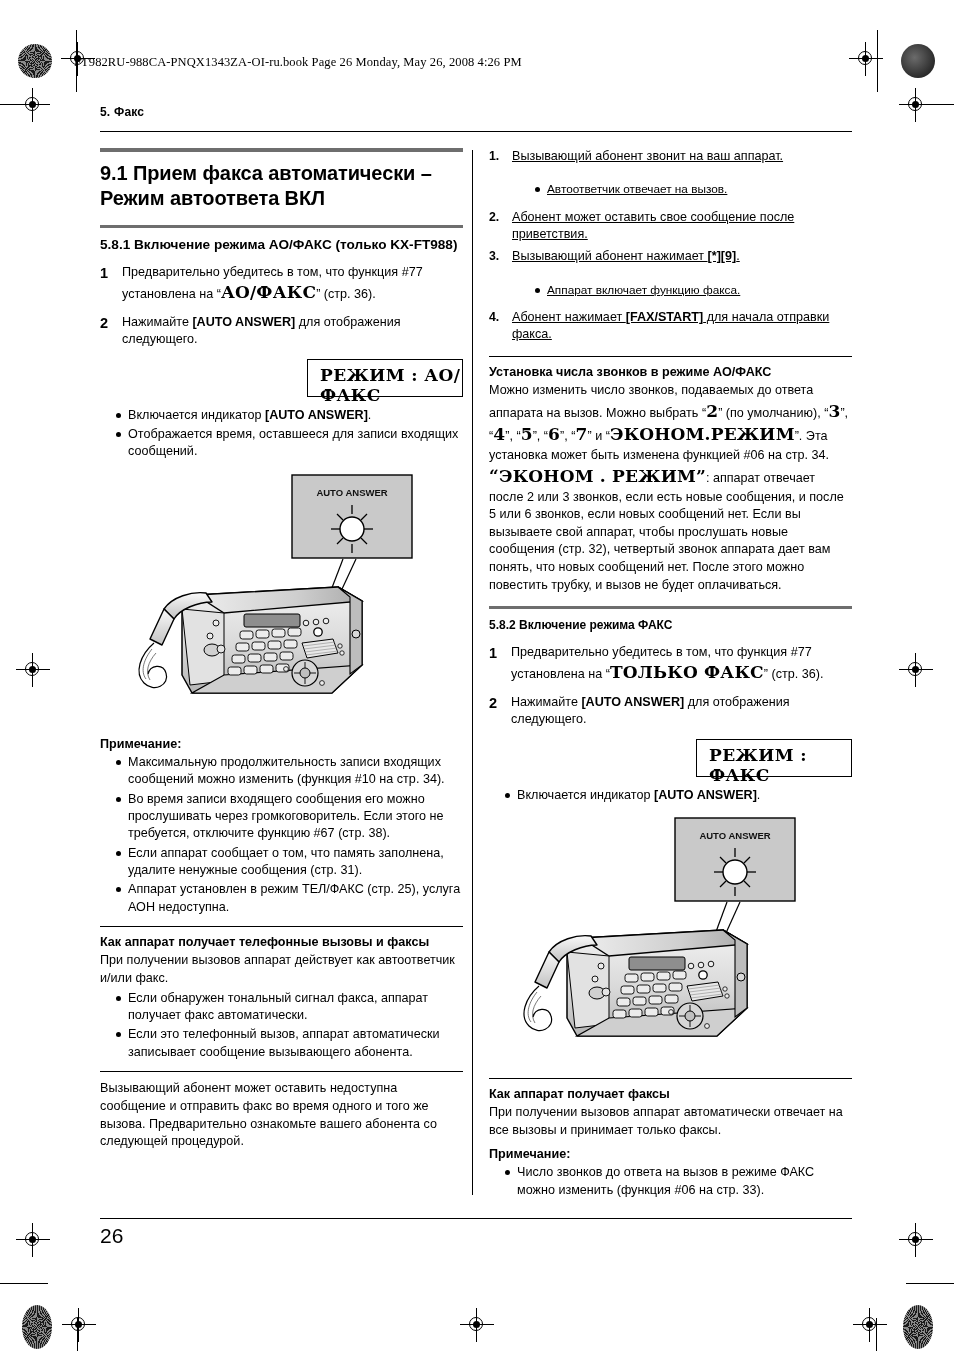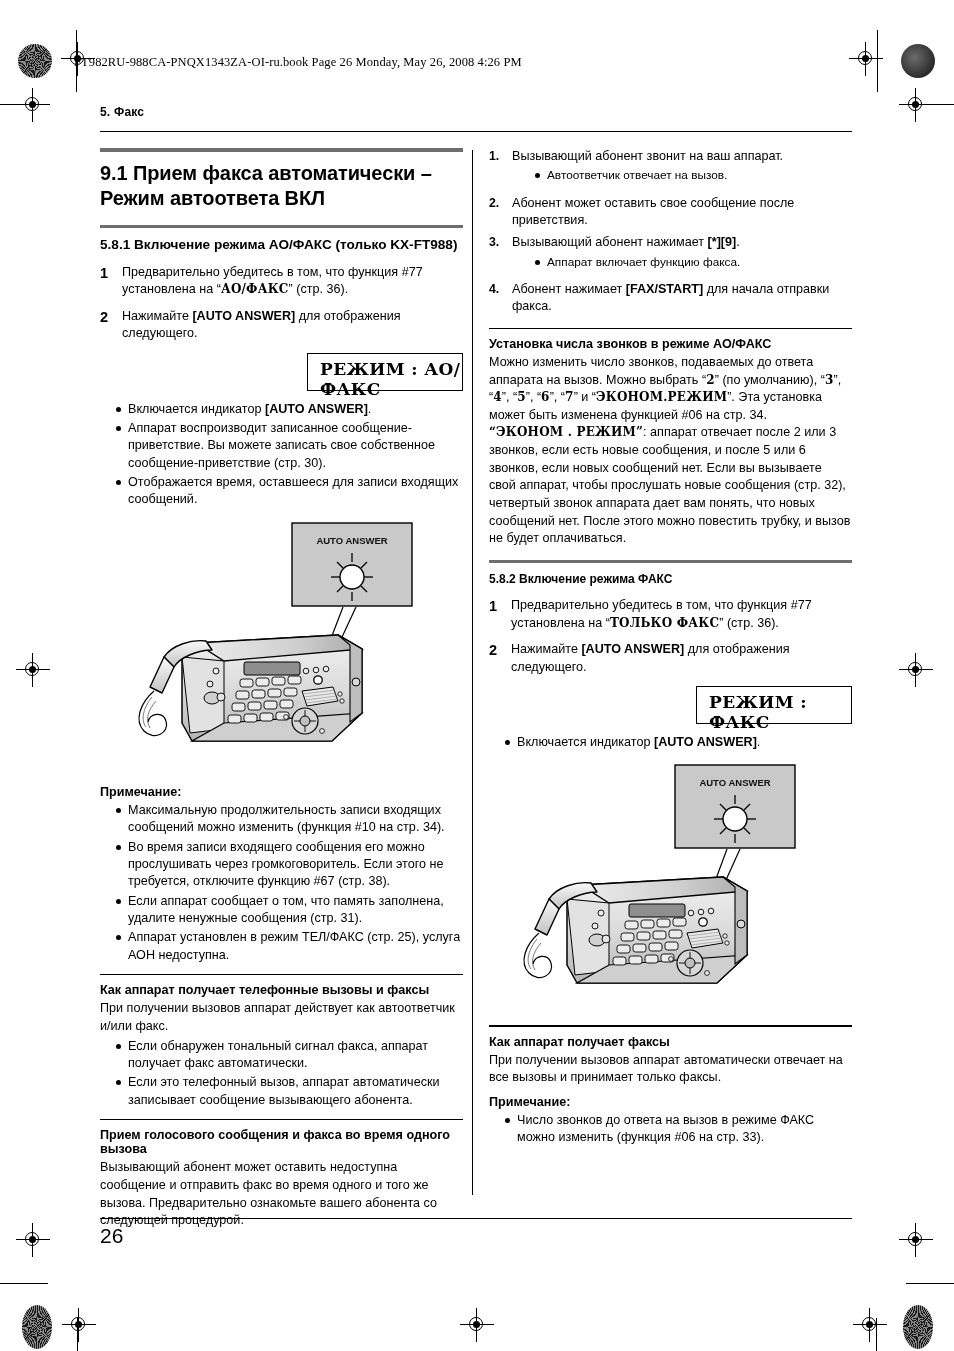--- a/index.html
+++ b/index.html
@@ -158,21 +158,21 @@
     display: flex;
     margin-bottom: 5px;
     font-size: 12.6px;
     line-height: 1.38;
   }
   .olist > li > .onum {
     flex: 0 0 23px;
     font-weight: bold;
     font-size: 12.3px;
   }
-  .olist > li > .obody { flex: 1; }
+  .olist > li > .obody { flex: 1; text-decoration: underline; }
 
   ul.bul {
     margin: 2px 0 6px 0;
     padding: 0 0 0 16px;
     list-style: none;
   }
   ul.bul > li {
     position: relative;
     font-size: 12.6px;
     line-height: 1.38;
@@ -182,33 +182,33 @@
   ul.bul > li::before {
     content: "";
     position: absolute;
     left: 0;
     top: 6px;
     width: 5px;
     height: 5px;
     border-radius: 50%;
     background: #000;
   }
-  ul.bul.inner { padding-left: 23px; margin-top: 2px; }
+  ul.bul.inner { padding-left: 23px; margin-top: 16px; }
   ul.bul.inner > li { font-size: 11.8px; }
 
   p.body {
     font-size: 12.6px;
     line-height: 1.4;
     margin: 0 0 8px 0;
   }
   p.body.nosp { margin-bottom: 0; }
   .mono {
     font-family: "DejaVu Serif", "Liberation Serif", serif;
     font-weight: bold;
-    font-size: 12px;
+    font-size: 17px;
     letter-spacing: 0.2px;
   }
   .key {
     font-weight: bold;
     font-size: 12.6px;
   }
 
   .note-head {
     font-size: 12.6px;
     font-weight: bold;
@@ -360,21 +360,20 @@
     <div class="step-num">2</div>
     <div class="step-body"><span>Нажимайте </span><span class="key">[AUTO ANSWER]</span><span> для отображения следующего.</span></div>
   </div>
 
   <div class="lcd">
     <span>РЕЖИМ : АО/ФАКС</span>
   </div>
 
   <ul class="bul">
     <li><span>Включается индикатор </span><span class="key">[AUTO ANSWER]</span><span>.</span></li>
-    <li>Аппарат воспроизводит записанное сообщение-приветствие. Вы можете записать свое собственное сообщение-приветствие (стр. 30).</li>
     <li>Отображается время, оставшееся для записи входящих сообщений.</li>
   </ul>
 
   <div class="illus">
     <svg width="363" height="252" viewBox="0 0 363 252" xmlns="http://www.w3.org/2000/svg">
       <defs>
         <linearGradient id="bodyGradA" x1="0" y1="0" x2="0" y2="1">
           <stop offset="0%" stop-color="#f2f2f2"></stop>
           <stop offset="55%" stop-color="#d9d9d9"></stop>
           <stop offset="100%" stop-color="#b5b5b5"></stop>
@@ -503,21 +502,20 @@
 
   <div class="h3-rule" style="height:1.2px;background:#000;margin-top:10px;"></div>
   <div class="note-head">Как аппарат получает телефонные вызовы и факсы</div>
   <p class="body nosp">При получении вызовов аппарат действует как автоответчик и/или факс.</p>
   <ul class="bul">
     <li>Если обнаружен тональный сигнал факса, аппарат получает факс автоматически.</li>
     <li>Если это телефонный вызов, аппарат автоматически записывает сообщение вызывающего абонента.</li>
   </ul>
 
   <div class="h3-rule" style="height:1.2px;background:#000;margin-top:10px;"></div>
-  <div class="note-head">Прием голосового сообщения и факса во время одного вызова</div>
   <p class="body">Вызывающий абонент может оставить недоступна сообщение и отправить факс во время одного и того же вызова. Предварительно ознакомьте вашего абонента со следующей процедурой.</p>
 </div>
 
 <div class="col col-right">
 
   <ul class="olist">
     <li>
       <span class="onum">1.</span>
       <span class="obody">
         <span>Вызывающий абонент звонит на ваш аппарат.</span>

